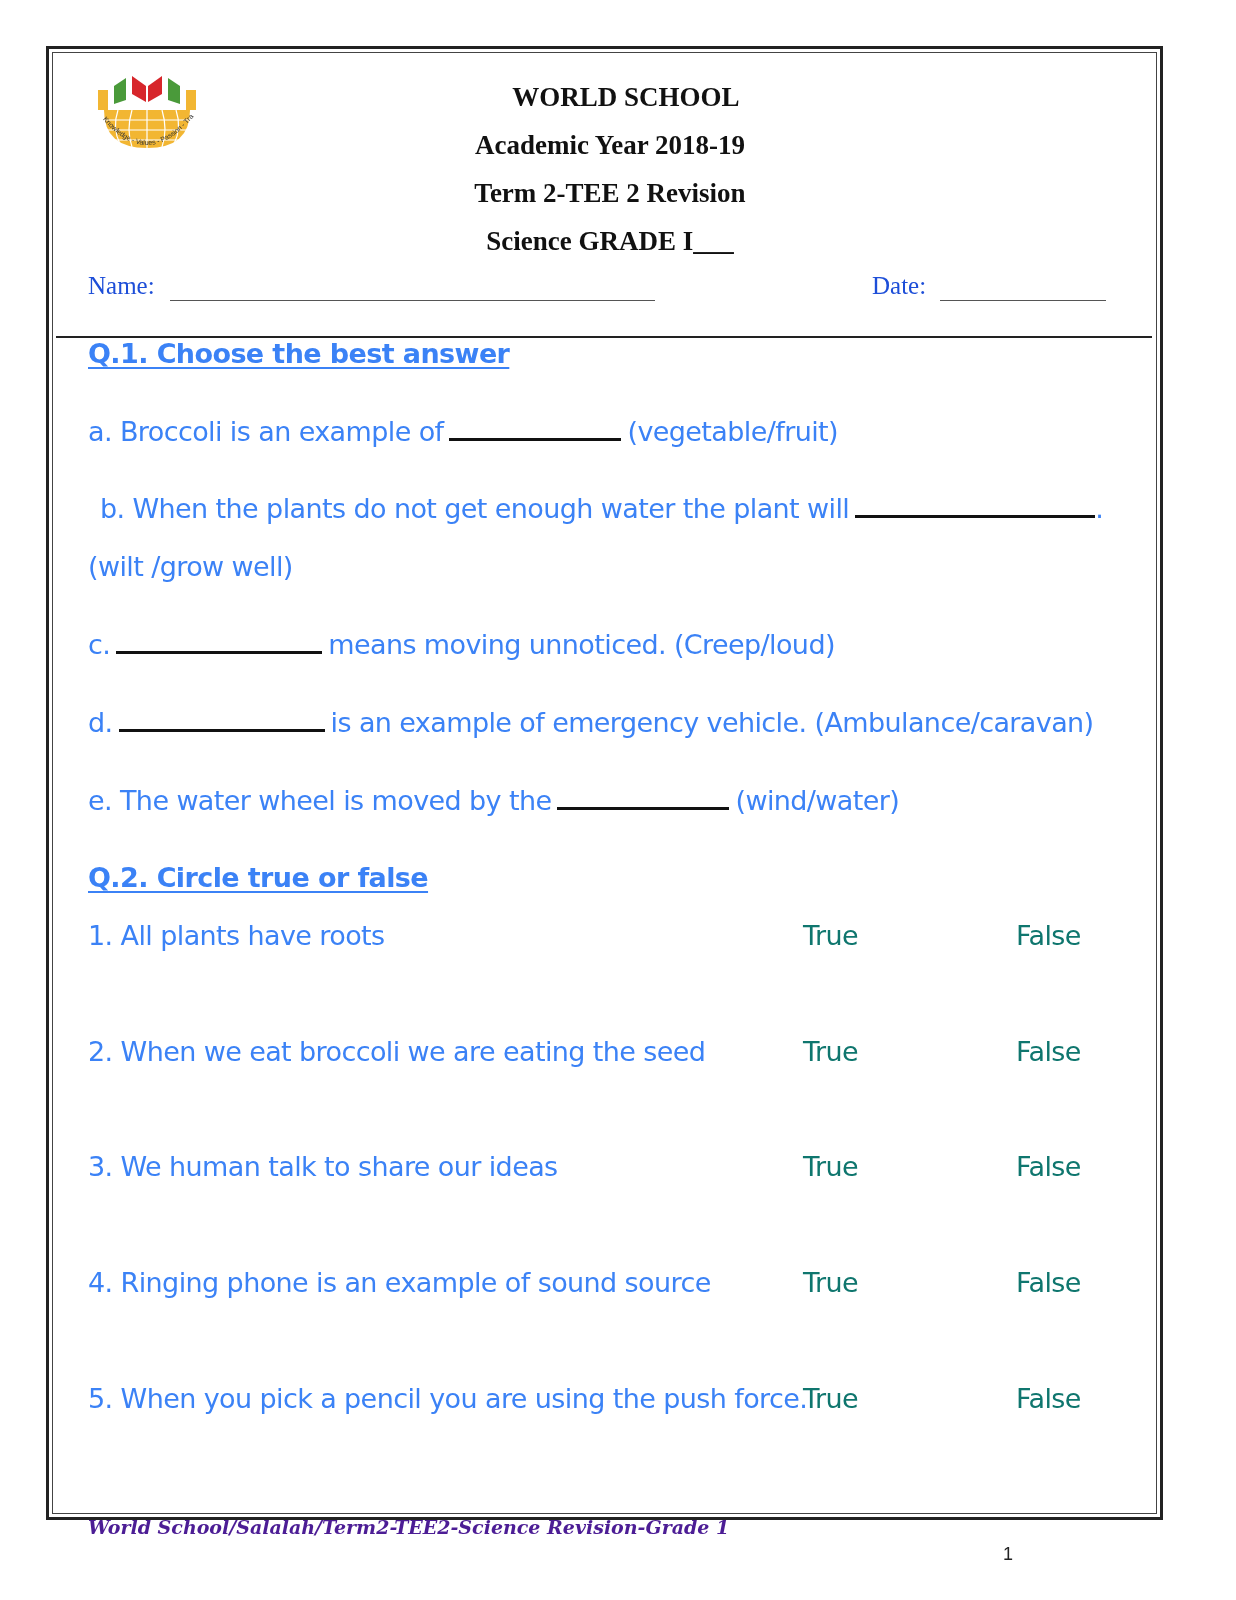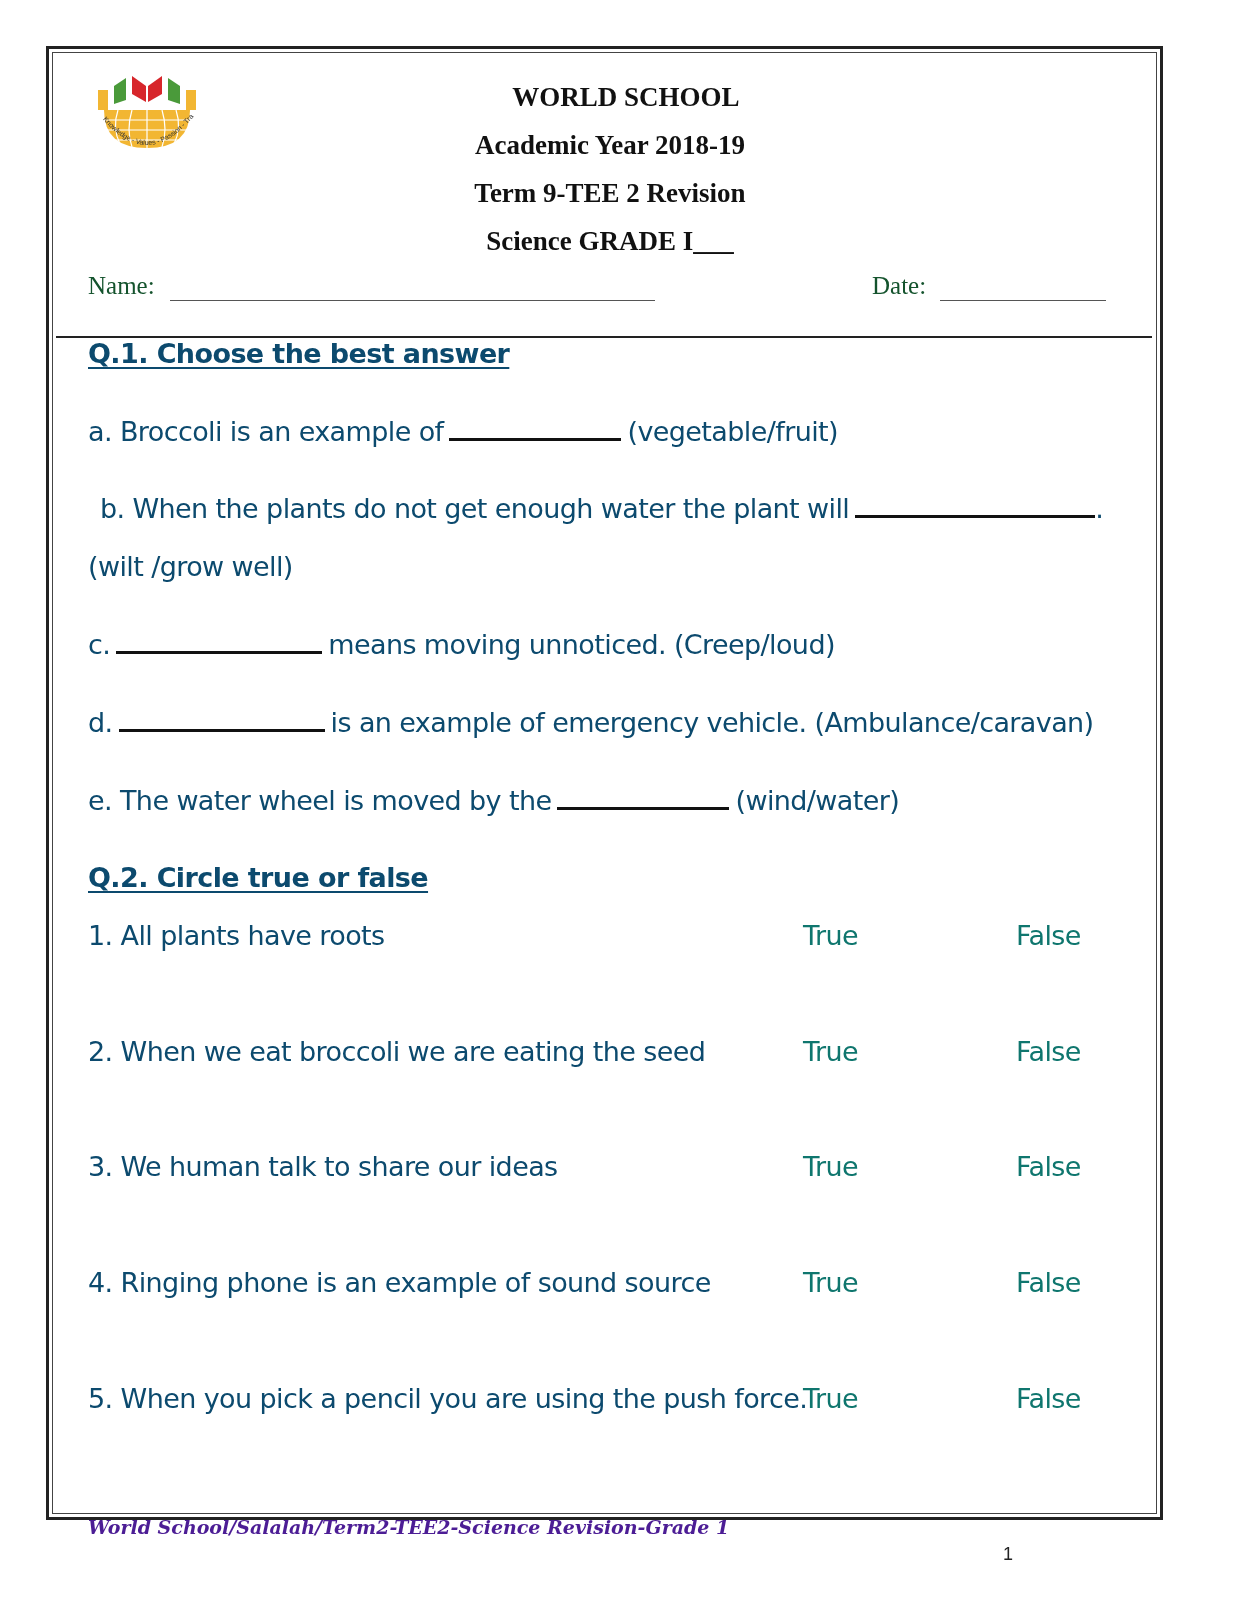--- a/index.html
+++ b/index.html
@@ -1,24 +1,24 @@
 <!DOCTYPE html>
 <html><head>
 <meta charset="utf-8">
 <style>
   html, body { margin:0; padding:0; background:#ffffff; }
   body { width:1236px; height:1600px; position:relative; overflow:hidden; color:#111; }
   .border-outer { position:absolute; left:46px; top:46px; width:1117px; height:1474px; border:3px solid #222; box-sizing:border-box; }
   .border-inner { position:absolute; left:52px; top:52px; width:1105px; height:1462px; border:1px solid #444; box-sizing:border-box; }
   .logo { position:absolute; left:92px; top:70px; width:110px; height:92px; }
   .hdr { position:absolute; left:0; width:1220px; text-align:center; font-family:"Liberation Serif", serif; font-weight:bold; font-size:27px; color:#111; }
-  .serif { font-family:"Liberation Serif", serif; font-size:25px; color:#14532d; position:absolute; }
+  .serif { font-family:"Liberation Serif", serif; font-size:25px; color:#1d4ed8; position:absolute; }
   .line { position:absolute; height:1px; background:#555; }
   .rule { position:absolute; left:56px; top:336px; width:1096px; height:2px; background:#222; }
-  .comic { font-family:"DejaVu Sans", sans-serif; font-size:27px; letter-spacing:-0.6px; color:#0c4a6e; position:absolute; white-space:nowrap; }
+  .comic { font-family:"DejaVu Sans", sans-serif; font-size:27px; letter-spacing:-0.6px; color:#3b82f6; position:absolute; white-space:nowrap; }
   .qhead { font-weight:bold; text-decoration:underline; text-underline-offset:4px; }
   .blank { display:inline-block; border-bottom:3px solid #111; height:22px; vertical-align:baseline; margin:0 6px; }
   .tf { position:absolute; font-family:"DejaVu Sans", sans-serif; font-size:27px; color:#0f766e; letter-spacing:-0.6px; }
   .footer { position:absolute; left:88px; top:1516px; font-family:"DejaVu Serif", serif; font-style:italic; font-weight:bold; font-size:19px; color:#4c1d95; }
   .pagenum { position:absolute; left:1003px; top:1544px; font-family:"Liberation Sans", sans-serif; font-size:18px; color:#222; }
 </style>
 </head>
 <body>
 
 <div class="border-outer"></div>
@@ -43,21 +43,21 @@
     <path d="M84,40 Q90,58 82,74"></path>
   </g>
   <path id="mottoArc" d="M8,46 Q55,104 102,46" fill="none"></path>
   <text font-size="7" font-family="Liberation Sans, sans-serif" fill="#333">
     <textPath href="#mottoArc" startOffset="4">Knowledge - Values - Passion - Transformation</textPath>
   </text>
 </svg>
 
 <div class="hdr" style="top:82px;padding-left:16px;">WORLD SCHOOL</div>
 <div class="hdr" style="top:130px;">Academic Year 2018-19</div>
-<div class="hdr" style="top:178px;">Term 9-TEE 2 Revision</div>
+<div class="hdr" style="top:178px;">Term 2-TEE 2 Revision</div>
 <div class="hdr" style="top:226px;">Science GRADE I___</div>
 
 <div class="serif" style="left:88px; top:272px;">Name:</div>
 <div class="line" style="left:170px; top:300px; width:485px;"></div>
 <div class="serif" style="left:872px; top:272px;">Date:</div>
 <div class="line" style="left:940px; top:300px; width:166px;"></div>
 
 <div class="rule"></div>
 
 <div class="comic qhead" style="left:88px; top:338px;">Q.1. Choose the best answer</div>

